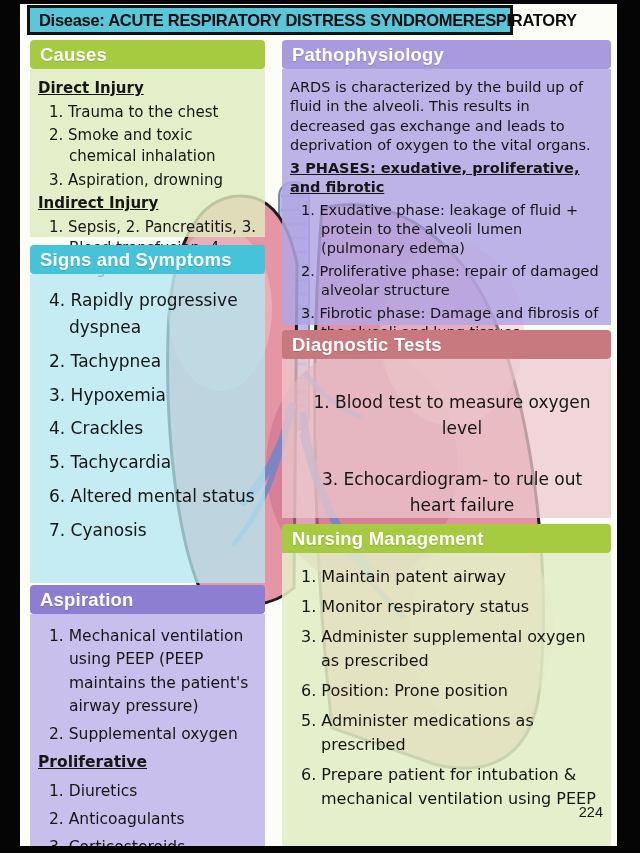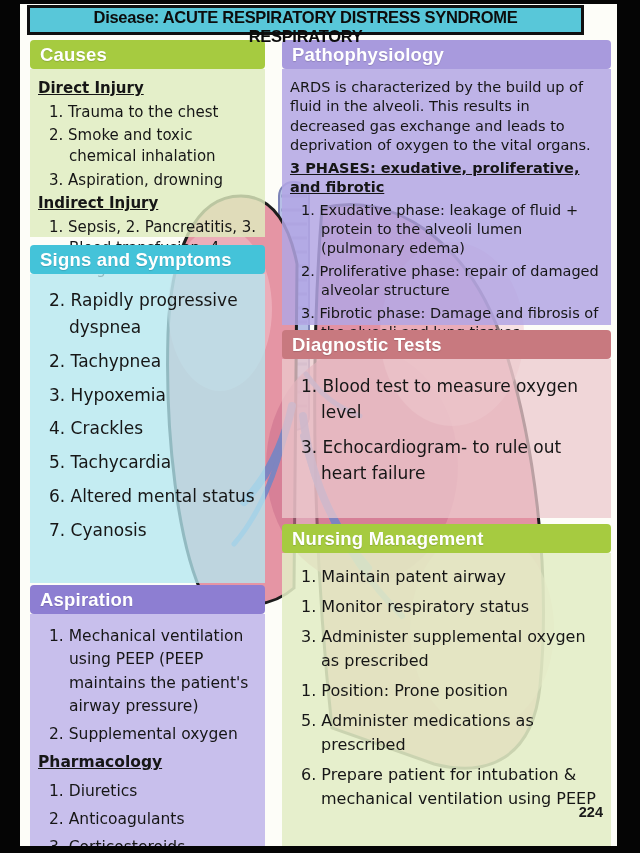--- a/index.html
+++ b/index.html
@@ -4,24 +4,24 @@
 <style>
   * { margin:0; padding:0; box-sizing:border-box; }
   html,body { width:640px; height:853px; background:#000; overflow:hidden;
               font-family:"DejaVu Sans", sans-serif; }
   #canvas { position:relative; width:640px; height:853px; background:#050505; }
 
   .page { position:absolute; left:20px; top:4px; width:597px; height:842px;
           background:#fdfdf8; overflow:hidden; }
 
   
-  .title-bar { position:absolute; left:7px; top:1px; width:557px; height:30px;
+  .title-bar { position:absolute; left:7px; top:1px; width:486px; height:30px;
                background:var(--c-bar,#58c7d9); border:3px solid #101010;
                display:flex; align-items:center; justify-content:space-between;
-               padding:0 9px; z-index:30;flex-direction:column; }
+               padding:0 9px; z-index:30; }
   .title-bar .t { font-family:"Liberation Sans", sans-serif; font-weight:800;
                   font-size:16.5px; letter-spacing:-0.3px; color:#0c0c0c; white-space:nowrap; }
 
   
   .lungs { position:absolute; left:0; top:0; width:597px; height:842px; z-index:1; }
 
   
   .panel { position:absolute; z-index:10; }
   .panel-head { height:29px; border-radius:4px; display:flex; align-items:center;
                 padding:0 10px; color:#fff; font-weight:700; font-size:18.5px;
@@ -48,27 +48,27 @@
   #sec-patho .panel-head      { background:var(--c-purple-light,#a89add); }
   #sec-diagnostic .panel-head { background:var(--c-rose,#c8797f); }
 
   #sec-causes .panel-body     { background:rgba(222,236,190,0.82); height:168px; font-size:15px; line-height:1.38; }
   #sec-signs .panel-body      { background:rgba(180,231,240,0.78); height:309px; font-size:17px; line-height:1.58; }
   #sec-signs .line            { margin:7px 0; }
   #sec-treatment .panel-body  { background:rgba(188,177,233,0.82); height:232px; font-size:15.5px; line-height:1.5; }
   #sec-treatment .line        { margin:5px 0; }
   #sec-patho .panel-body      { background:rgba(179,166,228,0.85); height:256px; font-size:14.5px; line-height:1.34; }
   #sec-diagnostic .panel-body { background:rgba(235,201,205,0.76); height:159px; font-size:17px; line-height:1.55; }
-  #sec-diagnostic .line       { margin:8px 0; }
+  #sec-diagnostic .line       { margin:24px 0;text-align:center; }
   #sec-nursing .panel-body    { background:rgba(226,237,197,0.88); height:293px; font-size:16px; line-height:1.5; }
   #sec-nursing .line          { margin:6px 0; }
 
   .page-number { position:absolute; right:14px; bottom:26px; z-index:20;
                  font-size:14.5px; color:#1a1a1a;
-                 font-family:"Liberation Sans", sans-serif;font-weight:bold; }
+                 font-family:"Liberation Sans", sans-serif; }
 </style>
 </head>
 <body>
 
 <div id="canvas">
   <div class="page">
 
     <svg class="lungs" viewBox="0 0 597 842" xmlns="http://www.w3.org/2000/svg">
 
       <g>
@@ -108,36 +108,36 @@
           <div class="line item">2. Smoke and toxic chemical inhalation</div>
           <div class="line item">3. Aspiration, drowning</div>
           <div class="line heading">Indirect Injury</div>
           <div class="line item">1. Sepsis, 2. Pancreatitis, 3. Blood transfusion, 4. Drug overdose</div>
         </div>
     </div>
 
     <div class="panel" id="sec-signs">
       <div class="panel-head">Signs and Symptoms</div>
       <div class="panel-body">
-          <div class="line item">2. Rapidly progressive dyspnea</div>
+          <div class="line item">4. Rapidly progressive dyspnea</div>
           <div class="line item">2. Tachypnea</div>
           <div class="line item">3. Hypoxemia</div>
           <div class="line item">4. Crackles</div>
           <div class="line item">5. Tachycardia</div>
           <div class="line item">6. Altered mental status</div>
           <div class="line item">7. Cyanosis</div>
         </div>
     </div>
 
     <div class="panel" id="sec-treatment">
       <div class="panel-head">Aspiration</div>
       <div class="panel-body">
           <div class="line item">1. Mechanical ventilation using PEEP (PEEP maintains the patient's airway pressure)</div>
           <div class="line item">2. Supplemental oxygen</div>
-          <div class="line heading">Pharmacology</div>
+          <div class="line heading">Proliferative</div>
           <div class="line item">1. Diuretics</div>
           <div class="line item">2. Anticoagulants</div>
           <div class="line item">3. Corticosteroids</div>
         </div>
     </div>
 
     <div class="panel" id="sec-patho">
       <div class="panel-head">Pathophysiology</div>
       <div class="panel-body">
           <div class="line para">ARDS is characterized by the build up of fluid in the alveoli. This results in decreased gas exchange and leads to deprivation of oxygen to the vital organs.</div>
@@ -155,21 +155,21 @@
           <div class="line item">3. Echocardiogram- to rule out heart failure</div>
         </div>
     </div>
 
     <div class="panel" id="sec-nursing">
       <div class="panel-head">Nursing Management</div>
       <div class="panel-body">
           <div class="line item">1. Maintain patent airway</div>
           <div class="line item">1. Monitor respiratory status</div>
           <div class="line item">3. Administer supplemental oxygen as prescribed</div>
-          <div class="line item">1. Position: Prone position</div>
+          <div class="line item">6. Position: Prone position</div>
           <div class="line item">5. Administer medications as prescribed</div>
           <div class="line item">6. Prepare patient for intubation &amp; mechanical ventilation using PEEP</div>
         </div>
     </div>
 
     <div class="page-number">224</div>
   </div>
 </div>
 
 </body></html>

